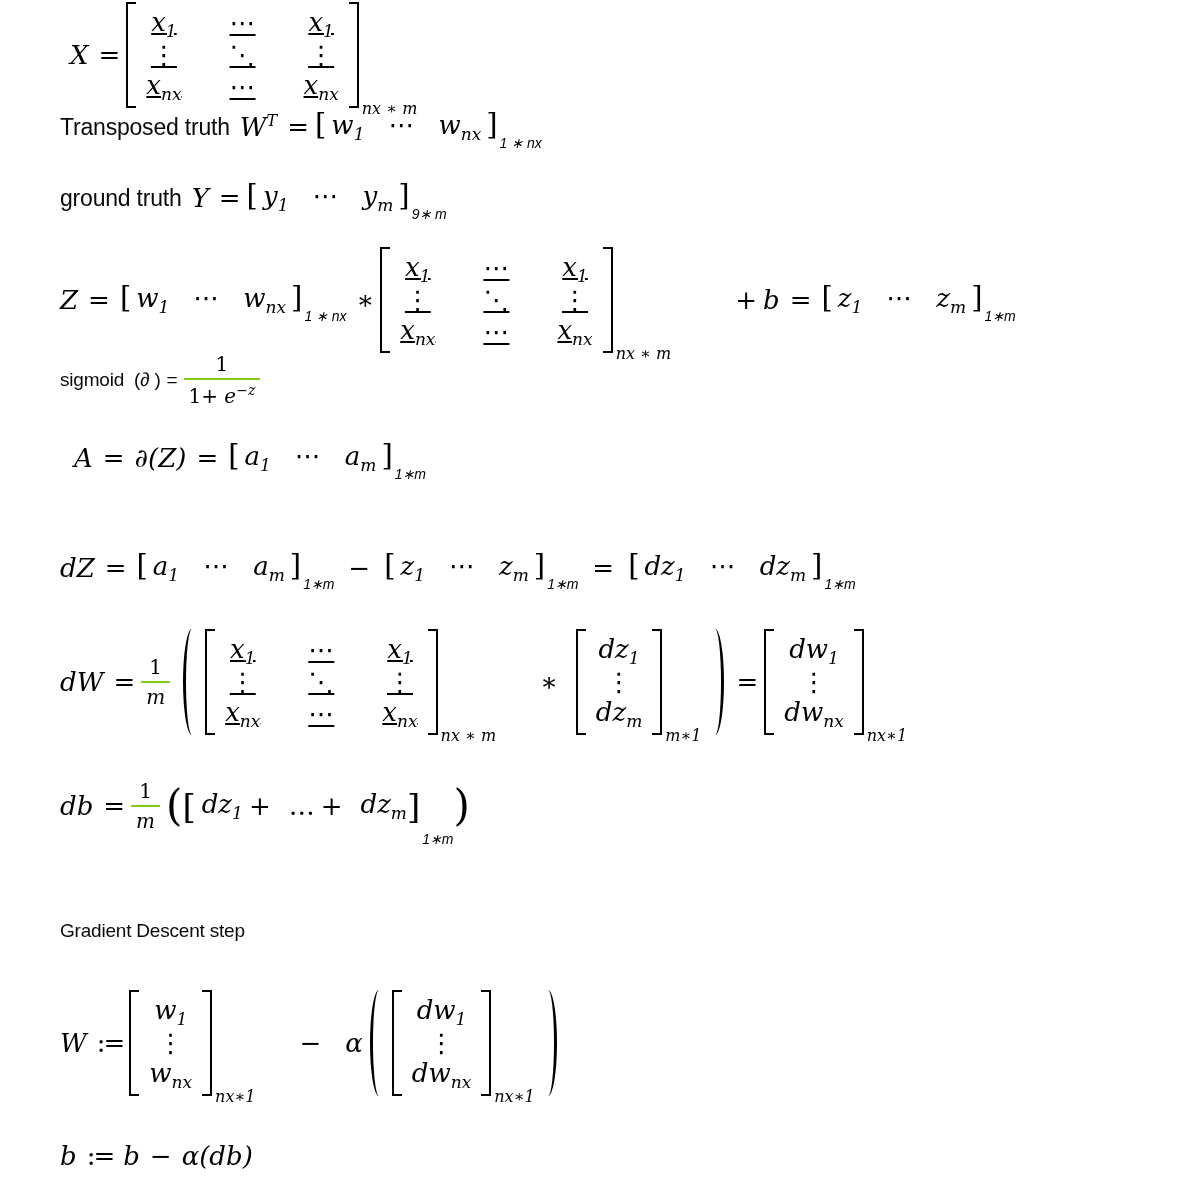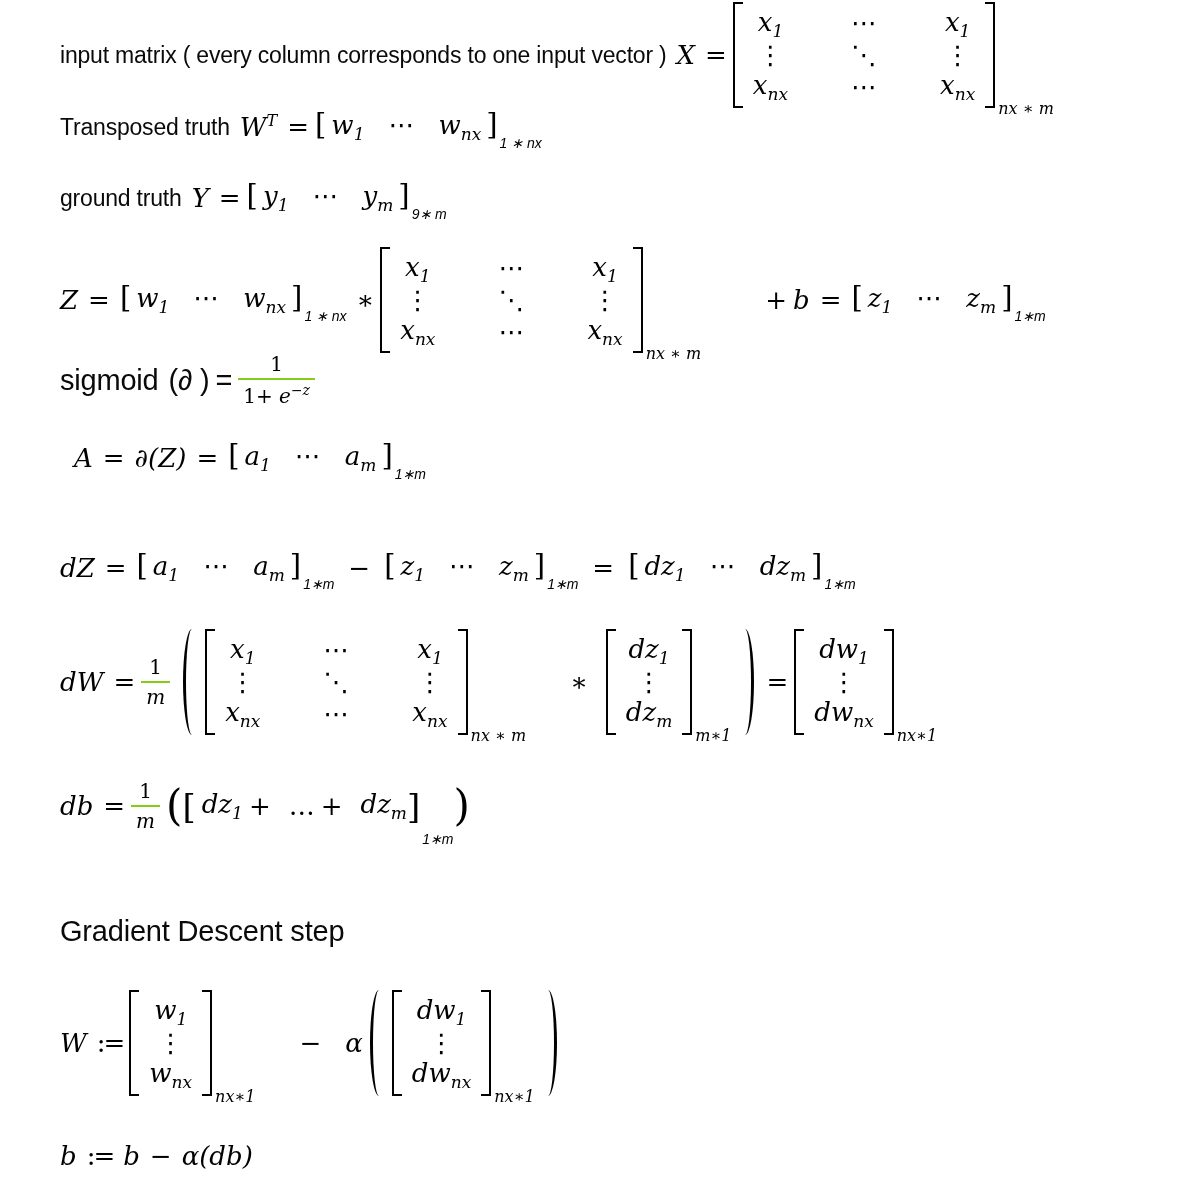--- a/index.html
+++ b/index.html
@@ -6,38 +6,38 @@
   html, body { width:1200px; height:1186px; }
   body {
     position:relative;
     background:#ffffff;
     color:#000000;
     font-family:"Liberation Sans", sans-serif;
     overflow:hidden;
   }
   .row { position:absolute; left:60px; display:flex; align-items:center; white-space:nowrap; }
   .lab { font-family:"Liberation Sans", sans-serif; font-size:23px; color:#0a0a0a; letter-spacing:-0.2px; }
-  .big-lab { font-size:29px; }
+  .big-lab { font-size:19px; }
   .m { font-family:"DejaVu Serif","DejaVu Sans", serif; font-style:italic; font-size:26px; }
   .op { font-style:normal; }
   .bk { font-style:normal; font-size:29px; line-height:1; }
   sub.s { font-size:17px; font-style:italic; font-family:"DejaVu Serif","DejaVu Sans", serif; line-height:1; }
   sup.s { font-size:16px; font-style:italic; font-family:"DejaVu Serif","DejaVu Sans", serif; line-height:1; }
   .rdim { font-size:14px; font-style:italic; font-family:Liberation Sans, sans-serif;
           align-self:flex-end; transform:translateY(7px); margin-left:2px; }
   
   .rvec { display:inline-flex; align-items:baseline; }
   .terms { display:inline-flex; align-items:baseline; column-gap:24px; margin:0 5px; }
   
   .mat { display:inline-flex; align-items:stretch; margin:0 4px; }
   .fence { width:10px; flex:0 0 10px; }
   .fl { border:2.5px solid #000; border-right:none; }
   .fr { border:2.5px solid #000; border-left:none; }
-  .grid3 { display:grid; grid-template-columns:repeat(3,auto); column-gap:63px; padding:5px 10px;
-           justify-items:center; align-items:center; }
+  .grid3 { display:grid; grid-template-columns:repeat(3,auto); column-gap:48px; padding:5px 10px;
+           justify-items:center; align-items:center;text-decoration:underline; }
   .grid1 { display:grid; grid-template-columns:auto; padding:5px 10px; justify-items:center; align-items:center; }
   .cell { font-family:"DejaVu Serif","DejaVu Sans", serif; font-style:italic; font-size:26px; line-height:30px; }
   .mdim { align-self:flex-end; font-style:italic; font-family:"DejaVu Serif","DejaVu Sans", serif;
           font-size:16px; transform:translateY(10px); margin-left:3px; }
   
   .frac { display:inline-flex; flex-direction:column; align-items:center; font-size:20px;
           font-family:"DejaVu Serif","DejaVu Sans", serif; margin:0 6px; }
   .frac .num { padding:0 5px 2px; font-style:normal; }
   .frac .den { border-top:2px solid #84cc16; padding:2px 5px 0; font-style:normal; }
   .den-e { font-style:italic; }
@@ -52,21 +52,20 @@
   .gp { font-style:normal; font-size:42px; line-height:1; font-family:"DejaVu Serif", serif; font-weight:200; }
   .gb { font-style:normal; font-size:34px; line-height:1; }
   .assign { letter-spacing:-2px; }
   .ml6{margin-left:6px} .ml10{margin-left:10px} .ml14{margin-left:14px} .ml18{margin-left:18px}
   .ml24{margin-left:24px} .ml40{margin-left:40px} .ml60{margin-left:60px} .mr14{margin-right:14px}
 </style>
 </head>
 <body>
 
 <div class="row" style="top:4px;height:102px">
-  <span class="lab">input matrix ( every column corresponds to one input vector )</span>
   <span class="m ml10">X</span>
   <span class="m op ml10">=</span>
   <span class="mat ml6">
     <span class="fence fl"></span>
     <span class="grid3">
       <span class="cell"><span>x</span><sub class="s">1</sub></span>
       <span class="cell"><span>⋯</span></span>
       <span class="cell"><span>x</span><sub class="s">1</sub></span>
       <span class="cell"><span>⋮</span></span>
       <span class="cell"><span>⋱</span></span>

